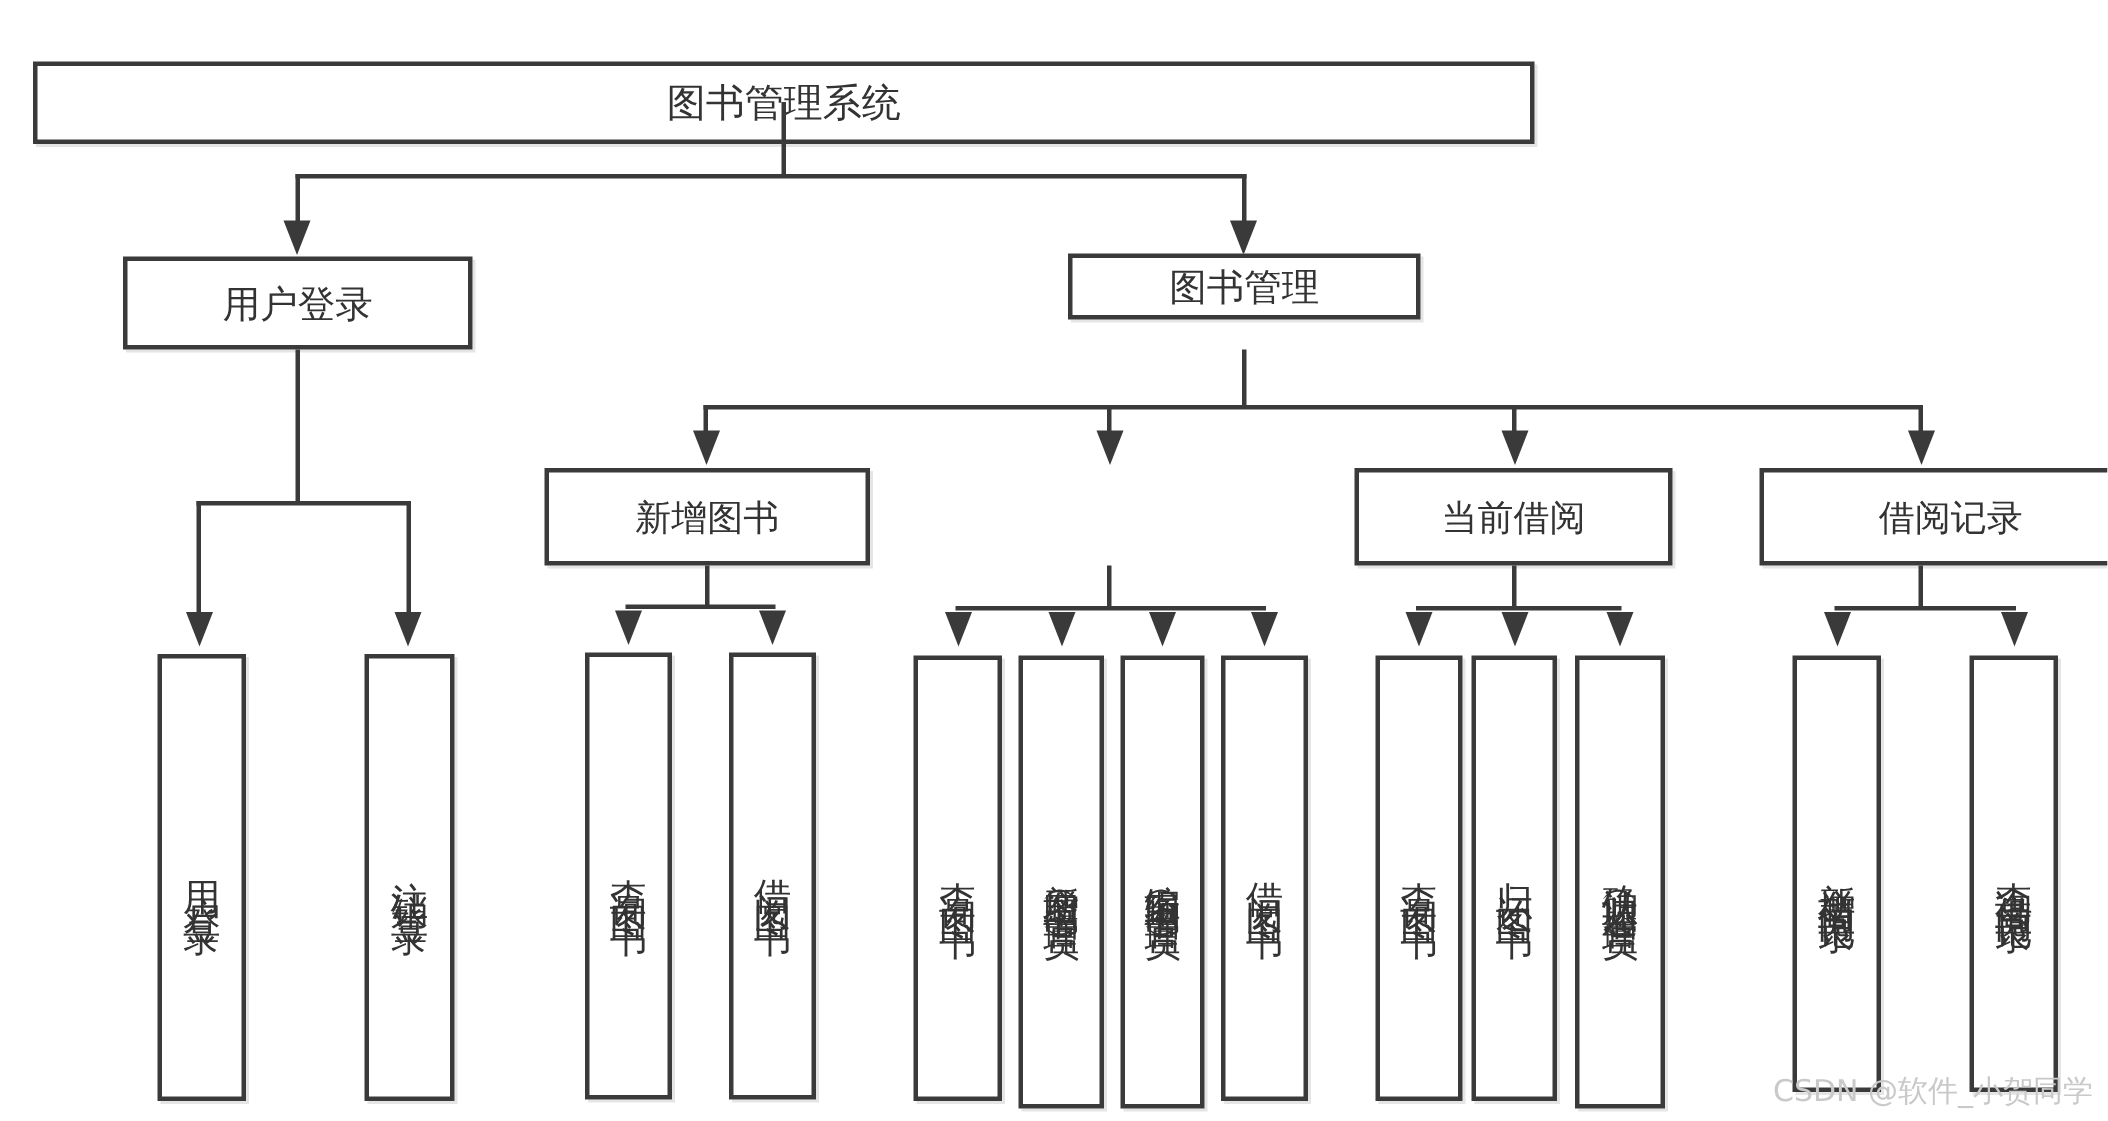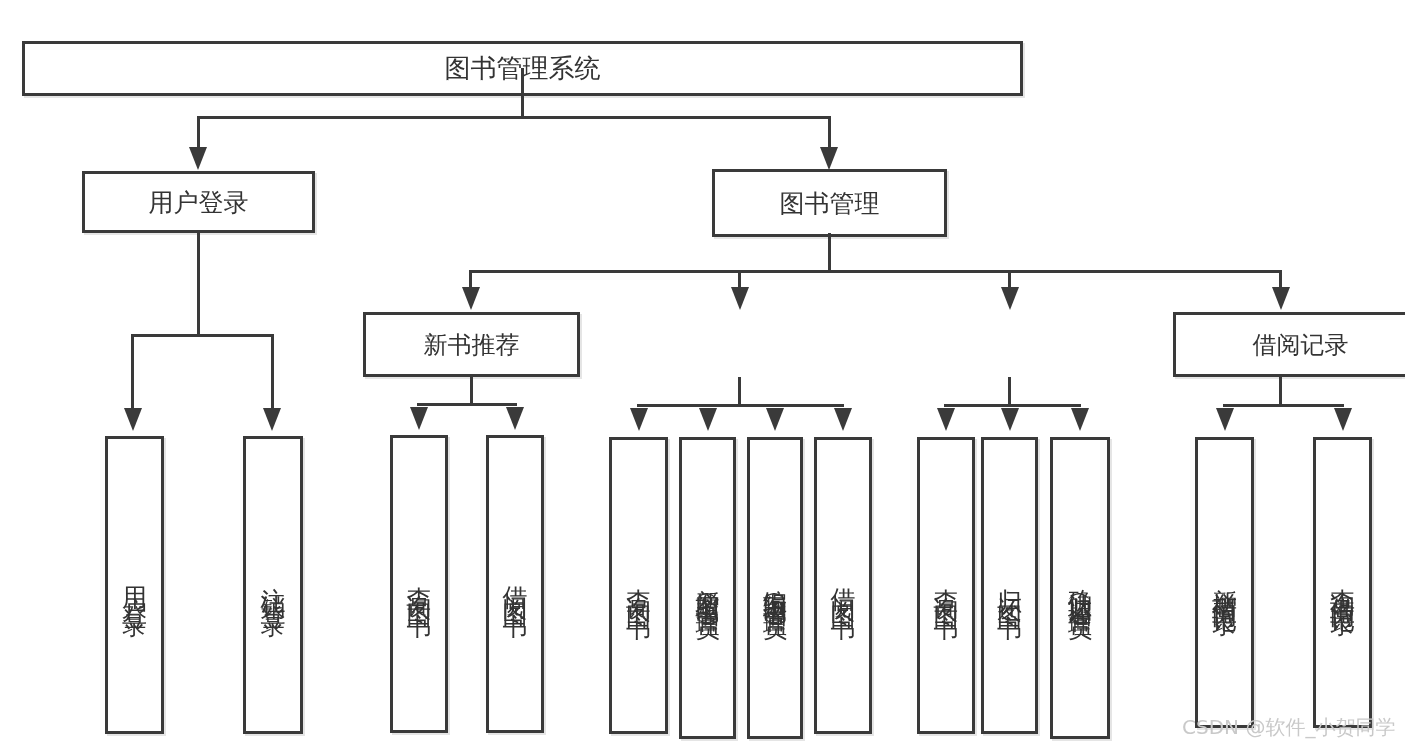--- a/index.html
+++ b/index.html
@@ -90,21 +90,21 @@
   <div class="ln" style="left:521px; top:68px;  width:3px;   height:49px;"></div>
   <div class="ln" style="left:197px; top:116px; width:634px; height:3px;"></div>
   <div class="ln" style="left:197px; top:116px; width:3px;   height:32px;"></div>
   <div class="ln" style="left:828px; top:116px; width:3px;   height:32px;"></div>
   <div class="arrow" style="left:189px; top:147px;"></div>
   <div class="arrow" style="left:820px; top:147px;"></div>
 
   <div class="h l2" style="left:82px; top:171px; width:233px; height:62px;">
     <span>用户登录</span>
   </div>
-  <div class="h l2" style="left:712px; top:169px; width:235px; height:68px;">
+  <div class="h l2" style="left:712px; top:169px; width:235px; height:44px;">
     <span>图书管理</span>
   </div>
 
   <div class="ln" style="left:197px; top:233px; width:3px;   height:102px;"></div>
   <div class="ln" style="left:131px; top:334px; width:143px; height:3px;"></div>
   <div class="ln" style="left:131px; top:334px; width:3px;   height:76px;"></div>
   <div class="ln" style="left:271px; top:334px; width:3px;   height:76px;"></div>
   <div class="arrow" style="left:124px; top:408px;"></div>
   <div class="arrow" style="left:263px; top:408px;"></div>
 
@@ -113,21 +113,24 @@
   <div class="ln" style="left:469px;  top:270px; width:3px;   height:19px;"></div>
   <div class="ln" style="left:738px;  top:270px; width:3px;   height:19px;"></div>
   <div class="ln" style="left:1008px; top:270px; width:3px;   height:19px;"></div>
   <div class="ln" style="left:1279px; top:270px; width:3px;   height:19px;"></div>
   <div class="arrow" style="left:462px;  top:287px;"></div>
   <div class="arrow" style="left:731px;  top:287px;"></div>
   <div class="arrow" style="left:1001px; top:287px;"></div>
   <div class="arrow" style="left:1272px; top:287px;"></div>
 
   <div class="h" style="left:363px; top:312px; width:217px; height:65px;">
-    <span>新书推荐</span>
+    <span>新增图书</span>
+  </div>
+  <div class="h" style="left:903px; top:312px; width:212px; height:65px;">
+    <span>当前借阅</span>
   </div>
   <div class="h" style="left:1173px; top:312px; width:255px; height:65px;text-align:center;">
     <span>借阅记录</span>
   </div>
 
   <div class="ln" style="left:470px; top:377px; width:3px;   height:28px;"></div>
   <div class="ln" style="left:417px; top:403px; width:100px; height:3px;"></div>
   <div class="arrow" style="left:410px; top:407px;"></div>
   <div class="arrow" style="left:506px; top:407px;"></div>
 

